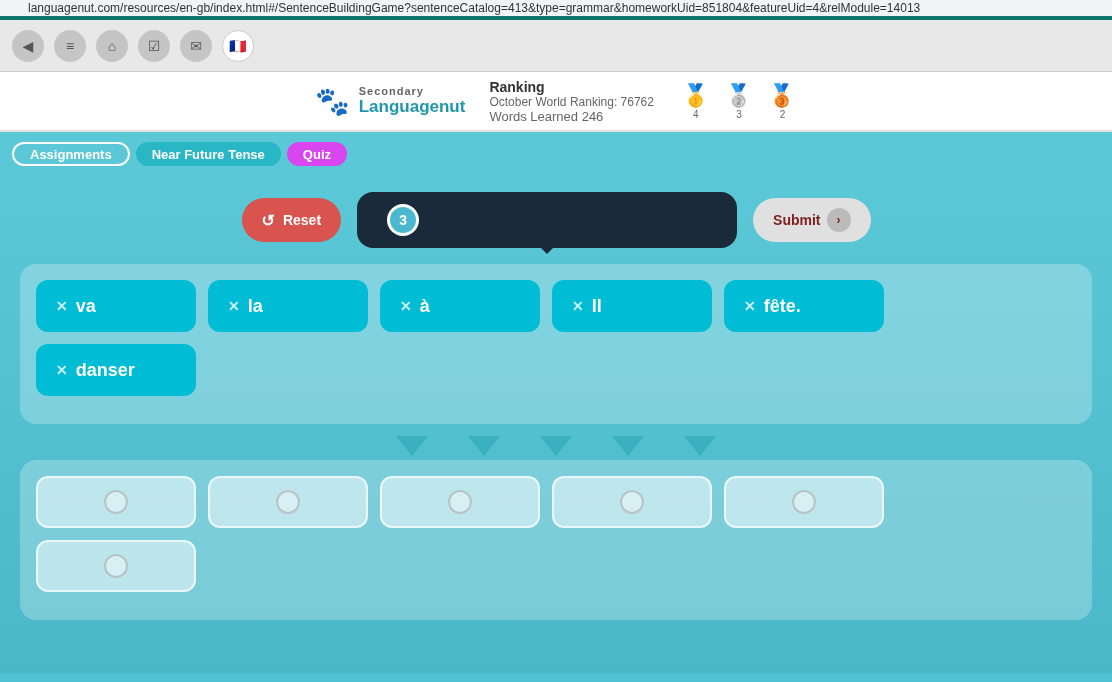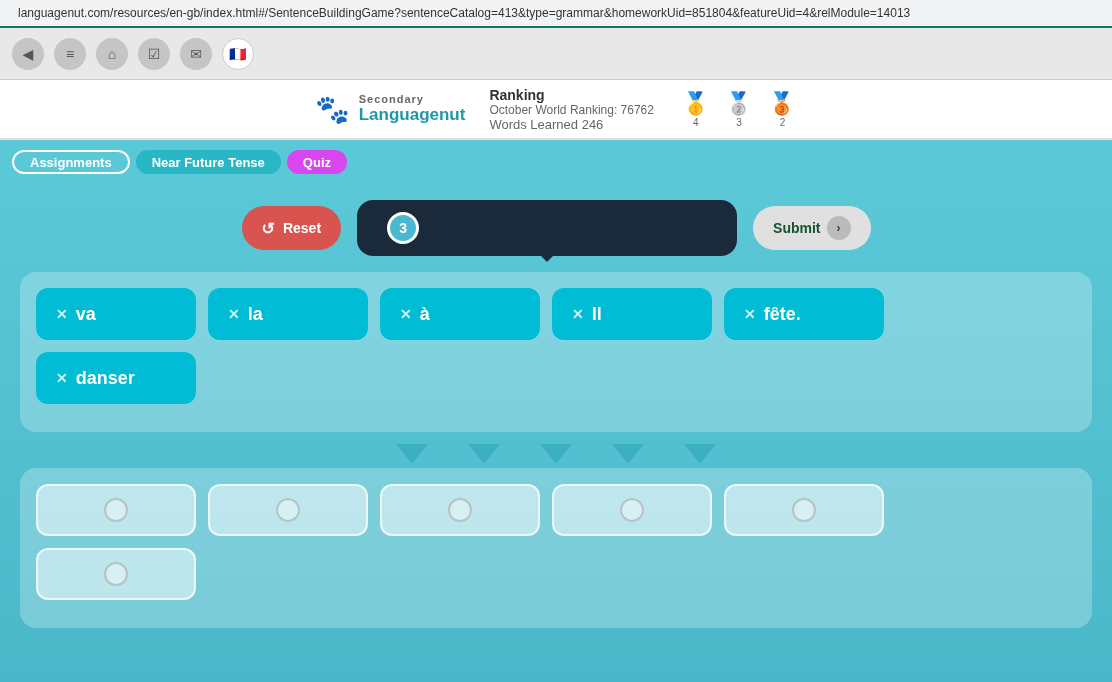--- a/index.html
+++ b/index.html
@@ -7,25 +7,25 @@
       font-family: Arial, sans-serif;
       width: 1112px;
       height: 682px;
       overflow: hidden;
       background: #4fc3d4;
     }
 
     
     .url-bar {
       background: #f1f3f4;
-      padding: 4px 18px;
+      padding: 4px 28px;
       font-size: 12px;
       color: #333;
-      border-bottom: 2px solid #0f766e;
-      height: 28px;
+      border-bottom: 4px solid #0f766e;
+      height: 20px;
       display: flex;
       align-items: center;
     }
 
     
     .browser-toolbar {
       background: #e8e8e8;
       display: flex;
       align-items: center;
       padding: 6px 12px;
@@ -245,21 +245,21 @@
       display: flex;
       align-items: center;
       justify-content: center;
       font-weight: bold;
       font-size: 14px;
       color: white;
     }
 
     .submit-btn {
       background: #e0e0e0;
-      color: #14532d;
+      color: #7f1d1d;
       border: none;
       border-radius: 24px;
       padding: 10px 20px;
       font-size: 14px;
       font-weight: bold;
       cursor: pointer;
       display: flex;
       align-items: center;
       gap: 6px;
       height: 44px;

